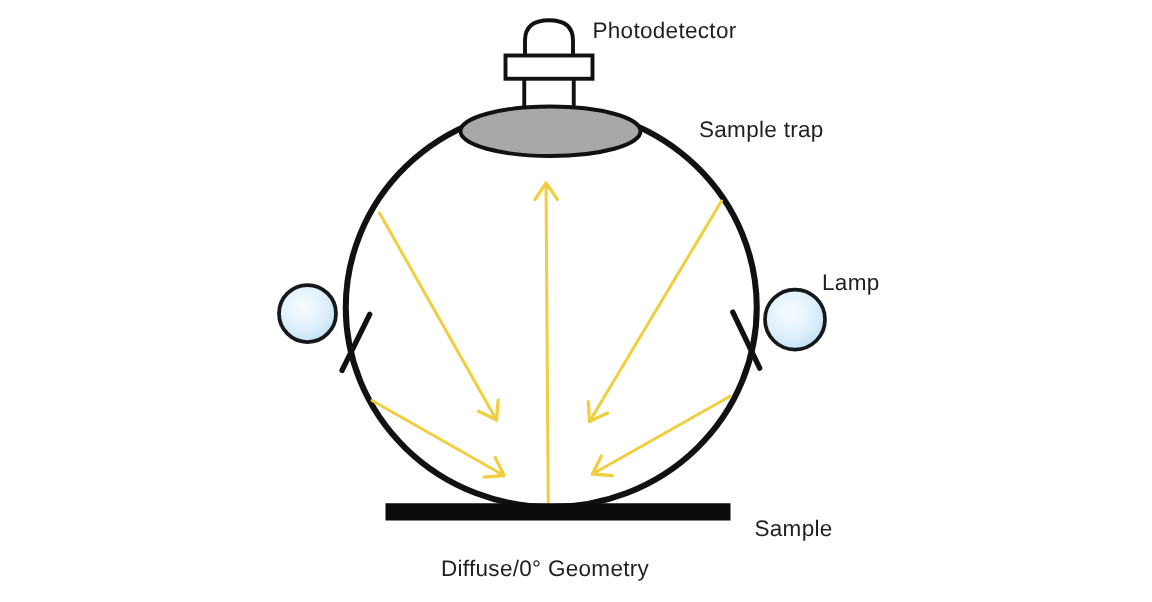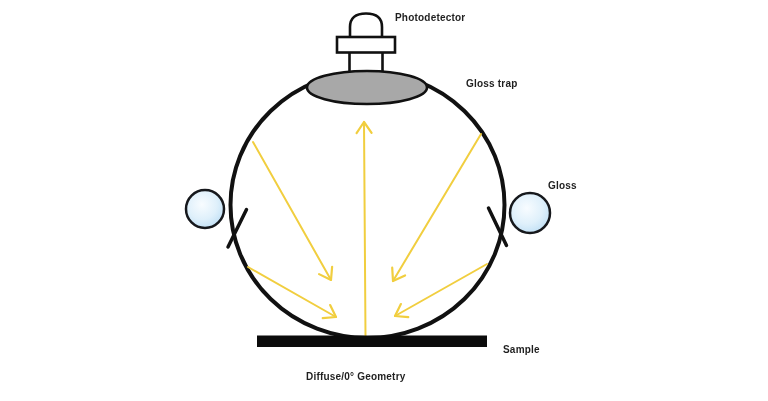--- a/index.html
+++ b/index.html
@@ -16,32 +16,31 @@
     background: #ffffff;
     overflow: hidden;
   }
   .stage svg {
     position: absolute;
     left: 0;
     top: 0;
   }
   .lbl {
     position: absolute;
-    font-size: 10px;
+    font-size: 15px;
     color: #1f1f1f;
     letter-spacing: 0.2px;
     white-space: nowrap;
     user-select: none;
-    font-weight: bold;
   }
   .lbl-photodetector { left: 395px; top: 12px; }
   .lbl-gloss-trap    { left: 466px; top: 78px; }
   .lbl-lamp          { left: 548px; top: 180px; }
   .lbl-sample        { left: 503px; top: 344px; text-align: center; }
-  .lbl-caption       { left: 306px; top: 371px; }
+  .lbl-caption       { left: 294px; top: 371px; }
 </style>
 </head>
 <body>
 
 <div class="stage">
 
   <svg width="768" height="401" viewBox="0 0 768 401">
     <defs>
       <radialGradient id="lampGrad" cx="42%" cy="38%" r="72%">
         <stop offset="0%" stop-color="#f8fcff"></stop>
@@ -74,18 +73,18 @@
       <line x1="365.5" y1="336" x2="364" y2="122" marker-end="url(#arrowhead)" stroke="#F1CE3F"></line>
     </g>
 
     <rect x="257" y="335.5" width="230" height="11.5" fill="#0b0b0b"></rect>
 
     <circle cx="205" cy="209" r="19" fill="url(#lampGrad)" stroke="#16181c" stroke-width="2.5"></circle>
     <circle cx="530" cy="213" r="20" fill="url(#lampGrad)" stroke="#16181c" stroke-width="2.5"></circle>
   </svg>
 
   <div class="lbl lbl-photodetector">Photodetector</div>
-  <div class="lbl lbl-gloss-trap">Gloss trap</div>
-  <div class="lbl lbl-lamp">Gloss</div>
+  <div class="lbl lbl-gloss-trap">Sample trap</div>
+  <div class="lbl lbl-lamp">Lamp</div>
   <div class="lbl lbl-sample">Sample</div>
   <div class="lbl lbl-caption">Diffuse/0° Geometry</div>
 
 </div>
 
 </body></html>

